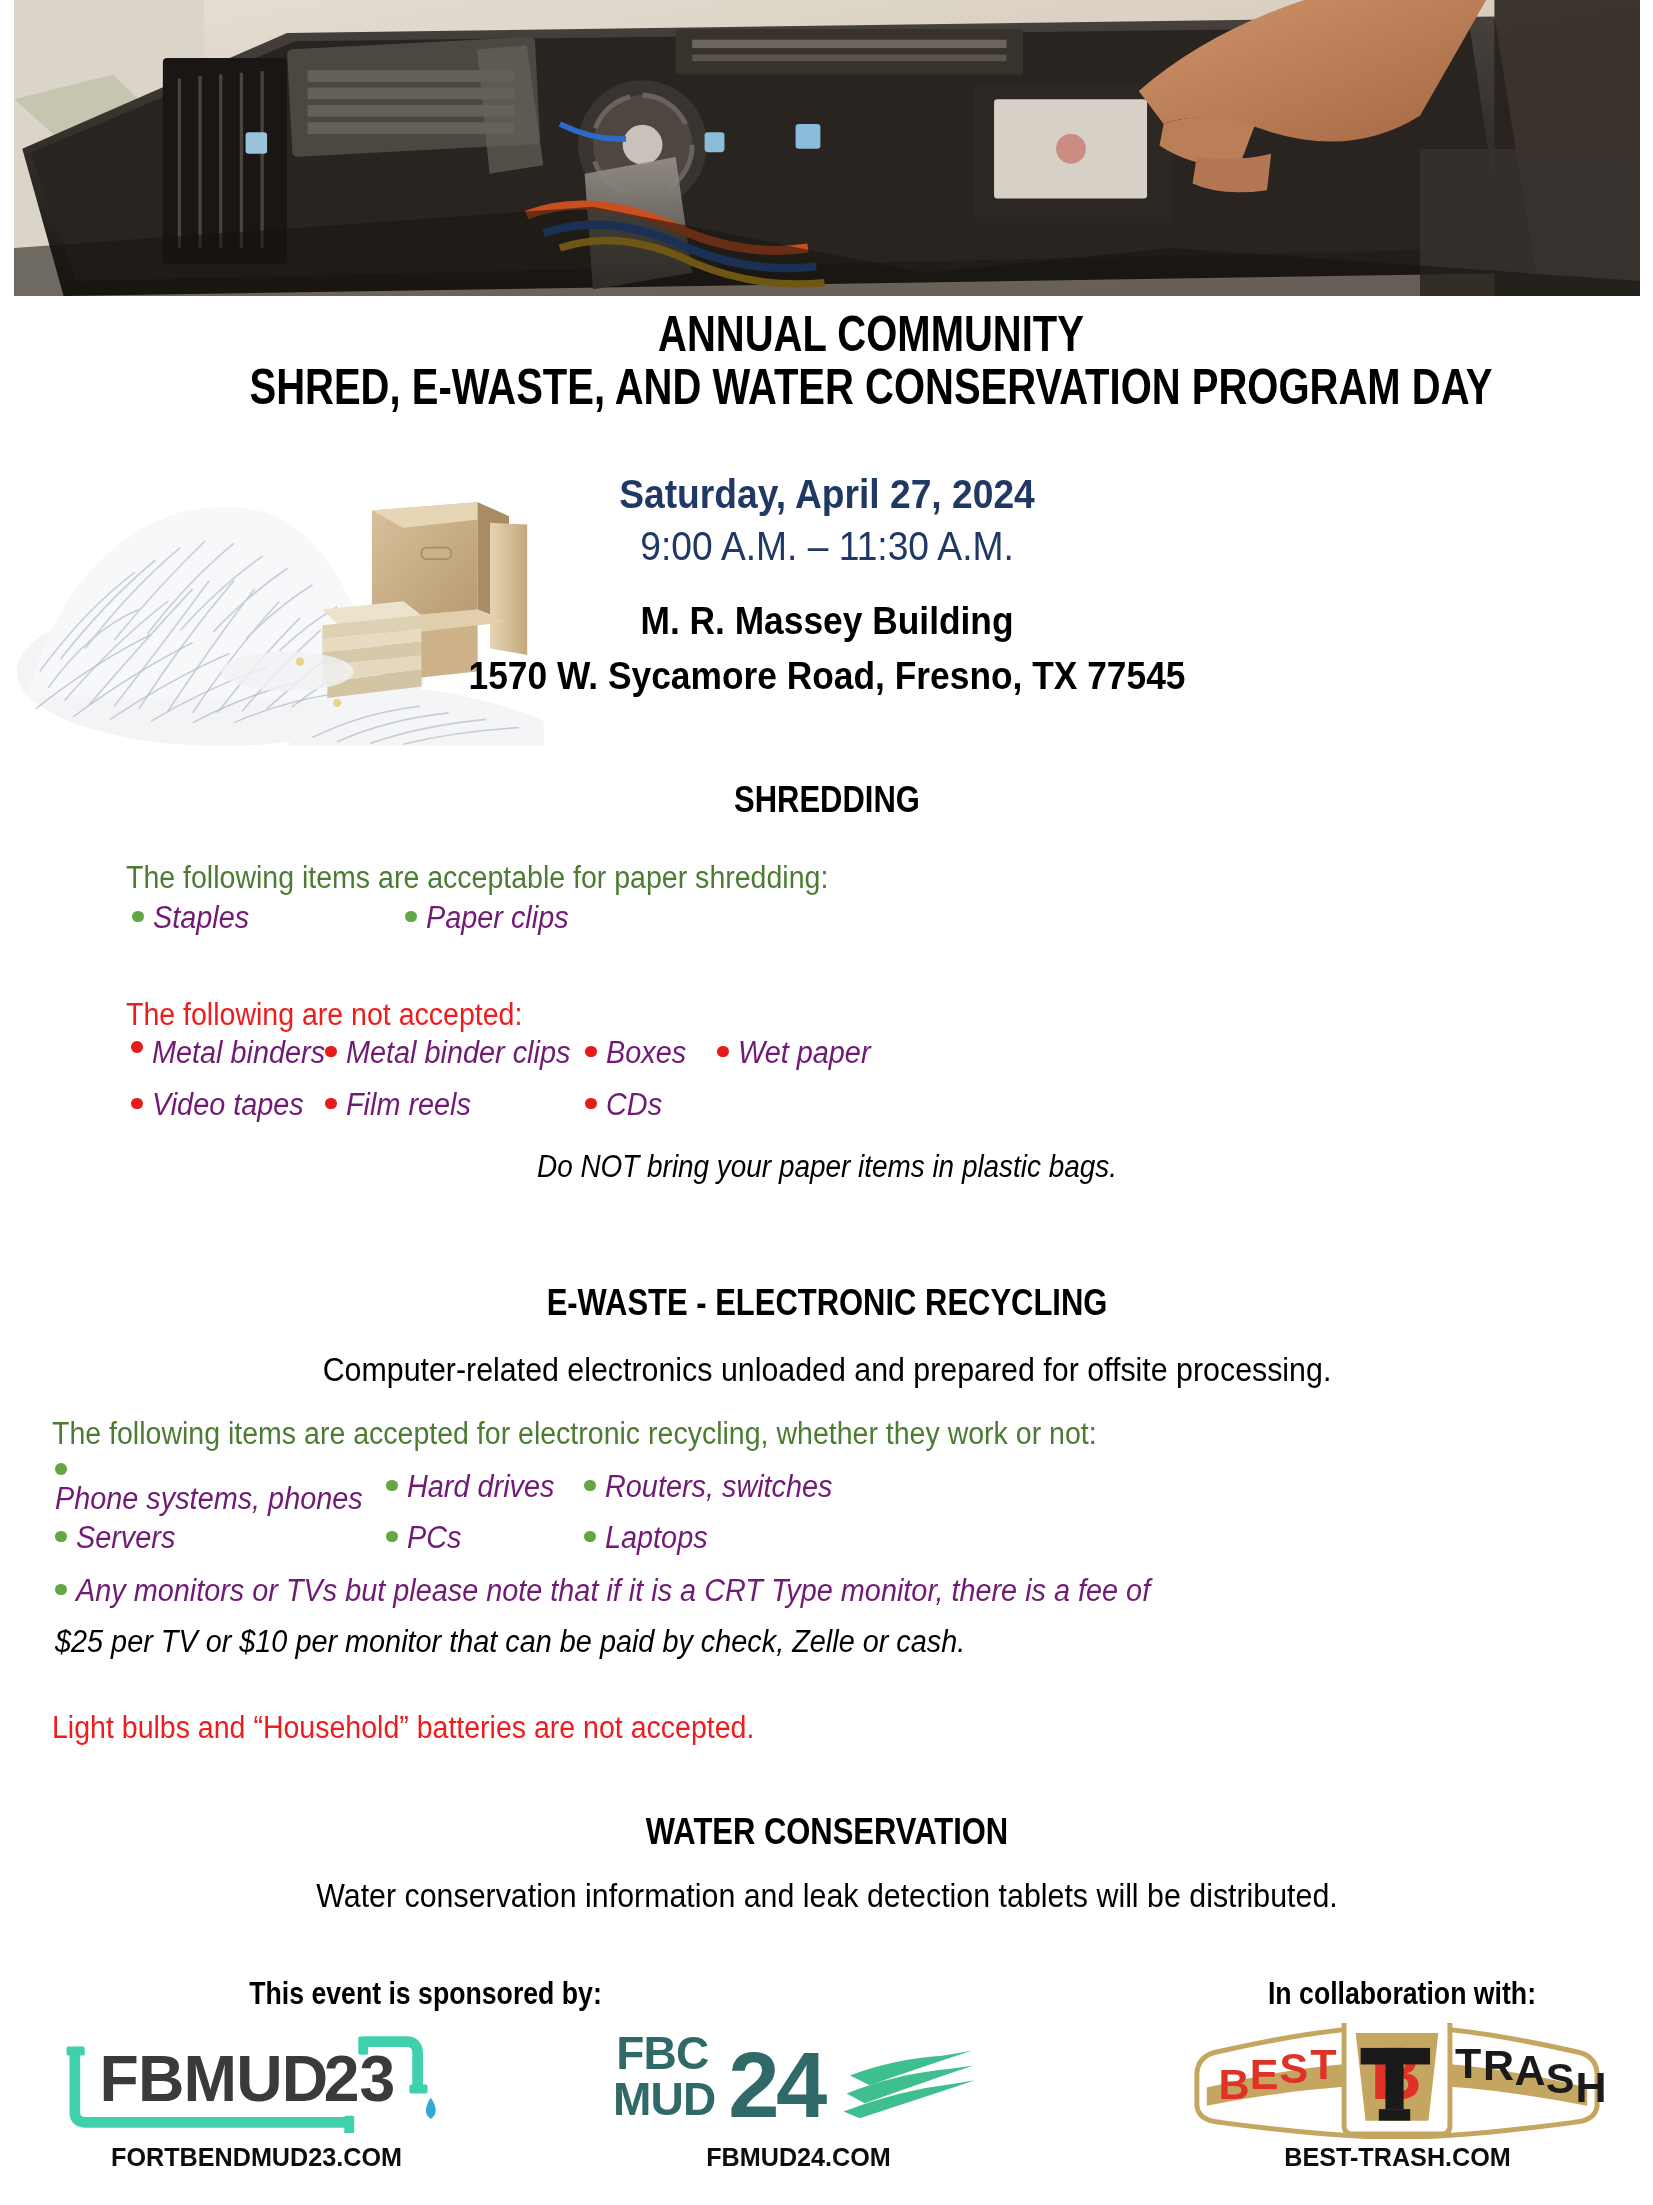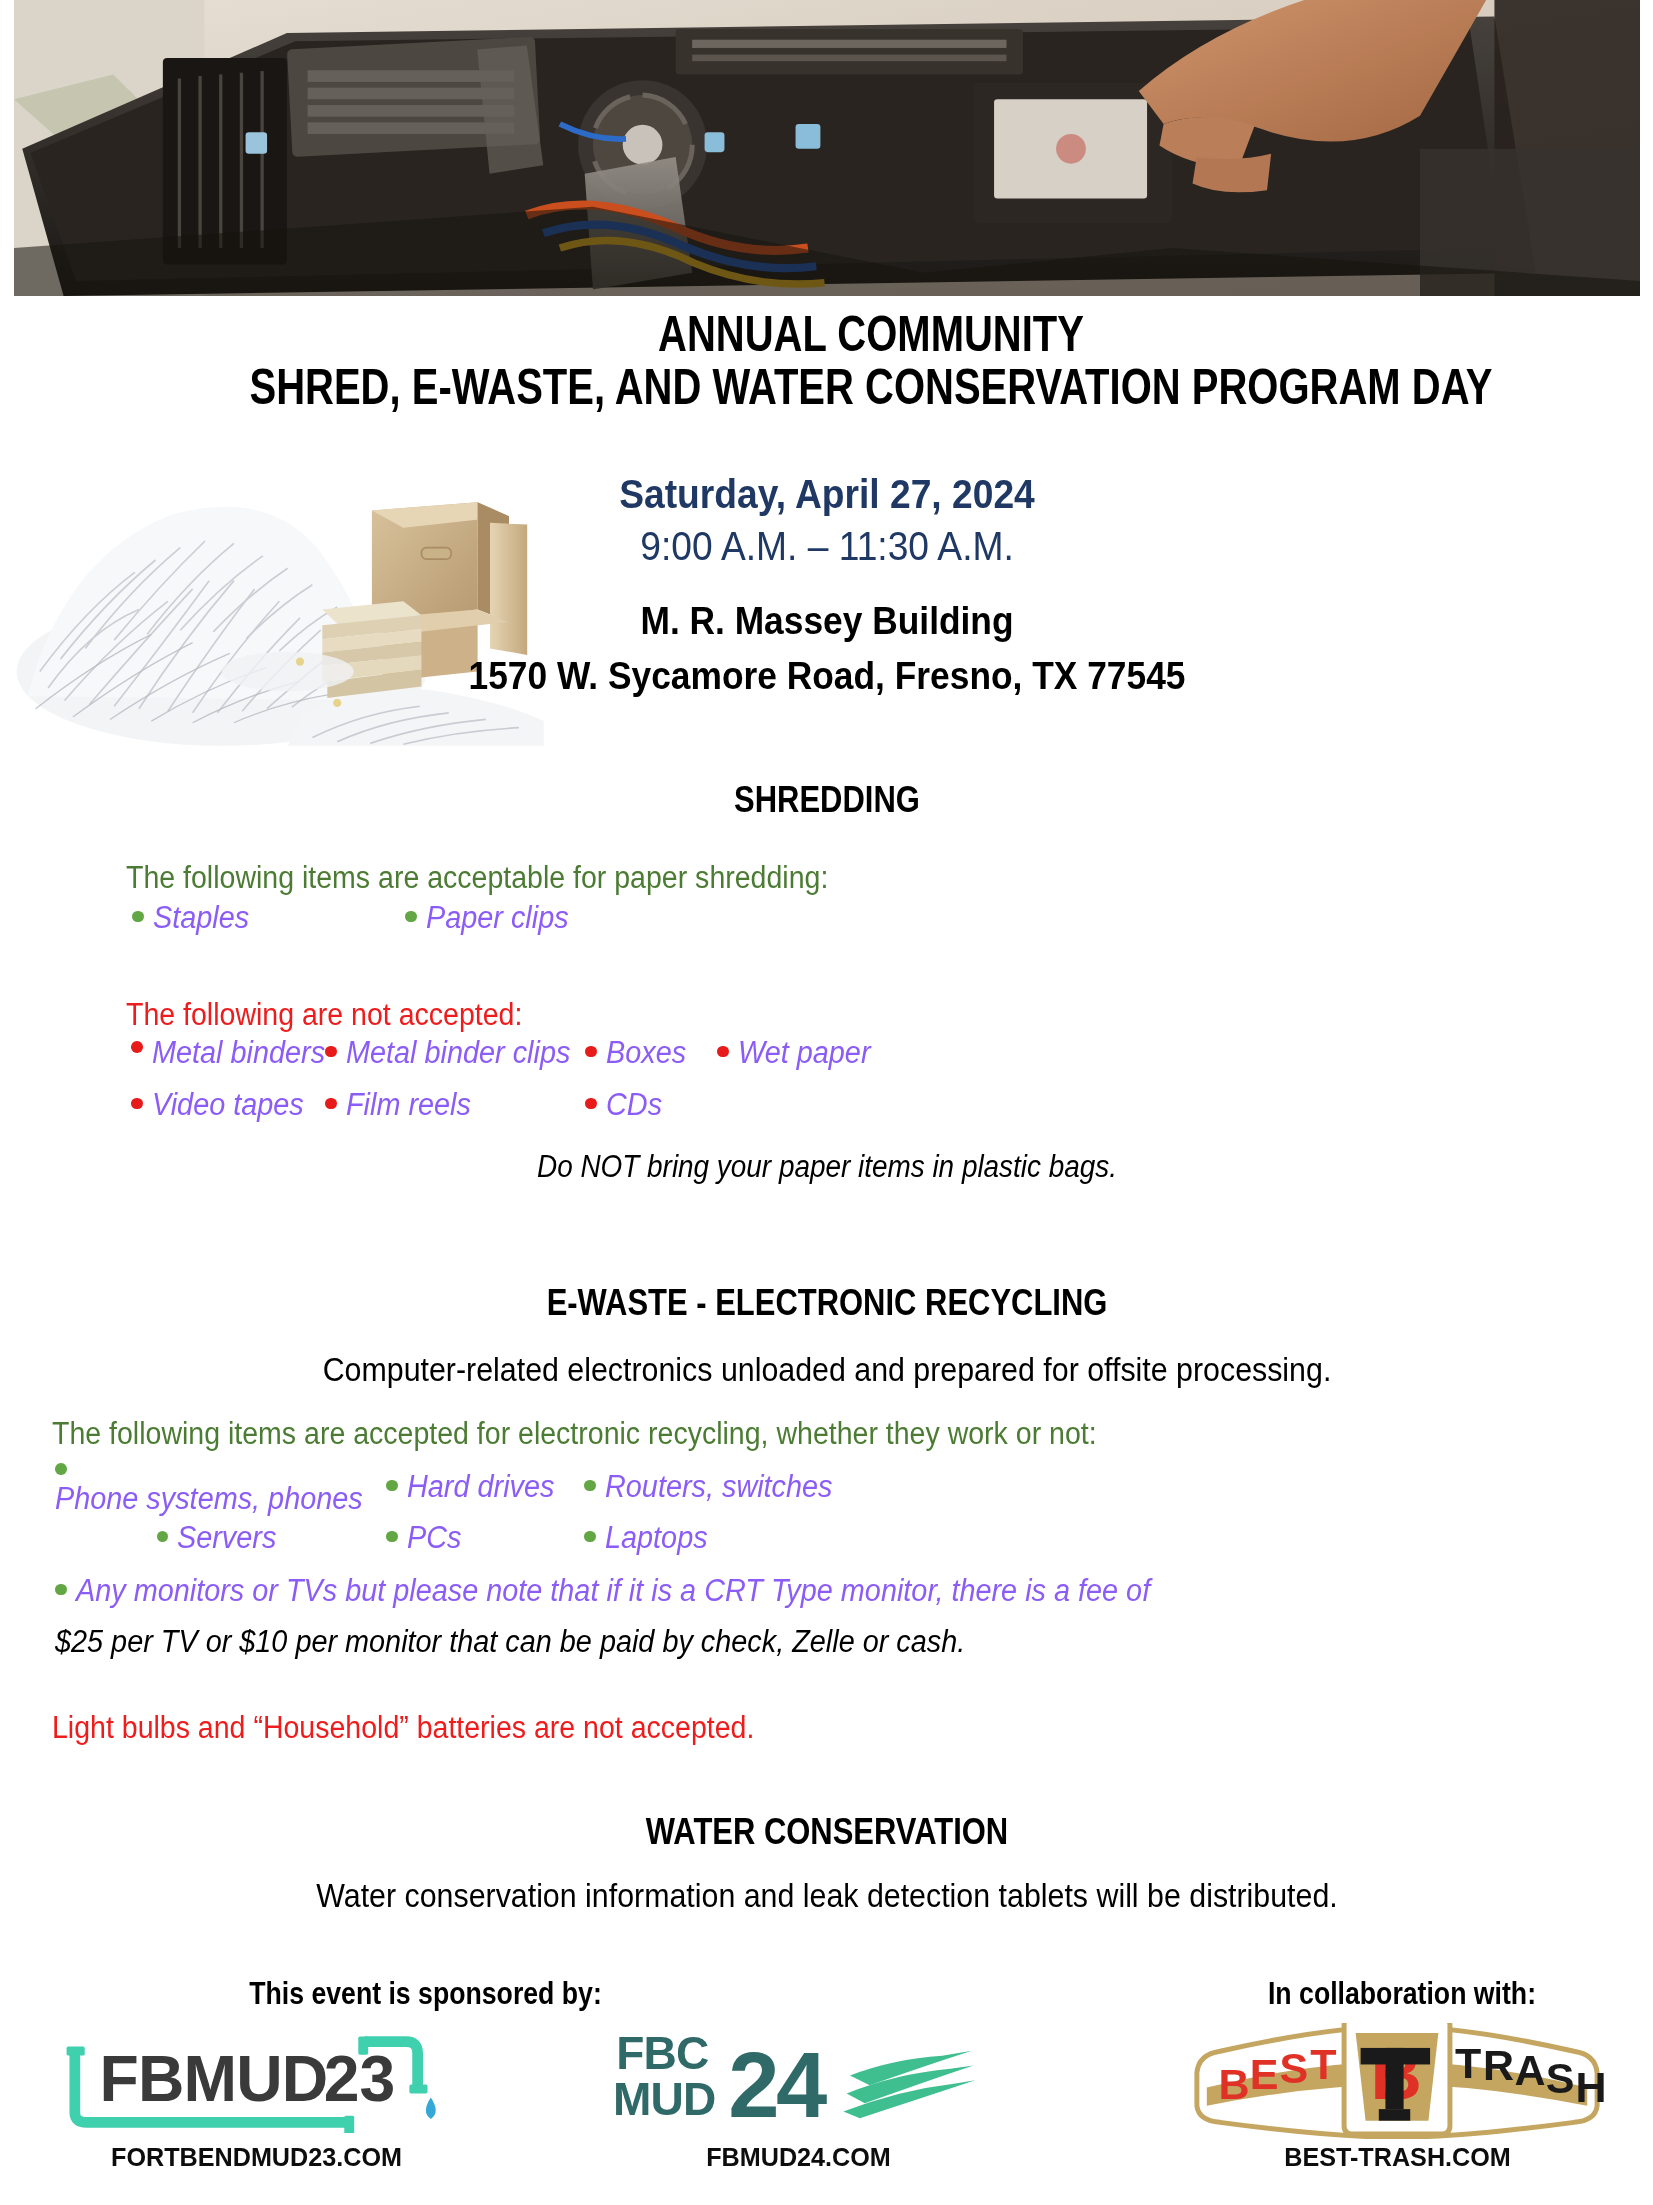--- a/index.html
+++ b/index.html
@@ -75,21 +75,21 @@
     position:absolute; font-size:31px; line-height:1.18;
     transform:scaleX(0.92); transform-origin:left center; white-space:nowrap;
   }
   .sub-line.center { transform-origin:center; width:1654px; left:0; text-align:center; }
   .green { color:#4C7C33; }
   .red   { color:#EE1C1C; }
   .blk   { color:#000; }
 
   .bullet-row {
     position:absolute; display:flex; align-items:flex-start;
-    font-size:31px; font-style:italic; color:#8b5cf6;
+    font-size:31px; font-style:italic; color:#701a75;
     white-space:nowrap;
   }
   .bullet-row .cell { display:flex; align-items:baseline; }
   .dot {
     display:inline-block; width:11.6px; height:11.6px; border-radius:50%;
     margin-right:9px; flex:none; position:relative; top:-5.8px;
   }
   .dot.g { background:#62A744; }
   .dot.r { background:#E81B1B; }
   .itm { transform:scaleX(0.93); transform-origin:left center; display:inline-block; }
@@ -364,21 +364,21 @@
       <span class="dot g"></span>
       <span class="itm">Hard drives</span>
     </span>
     <span class="cell">
       <span class="dot g"></span>
       <span class="itm">Routers, switches</span>
     </span>
   </div>
 
   <div class="bullet-row" style="left:55px; top:1520px;">
-    <span class="cell" style="width:331px;justify-content:center;">
+    <span class="cell" style="width:331px;">
       <span class="dot g"></span>
       <span class="itm">Servers</span>
     </span>
     <span class="cell" style="width:198px;">
       <span class="dot g"></span>
       <span class="itm">PCs</span>
     </span>
     <span class="cell">
       <span class="dot g"></span>
       <span class="itm">Laptops</span>

